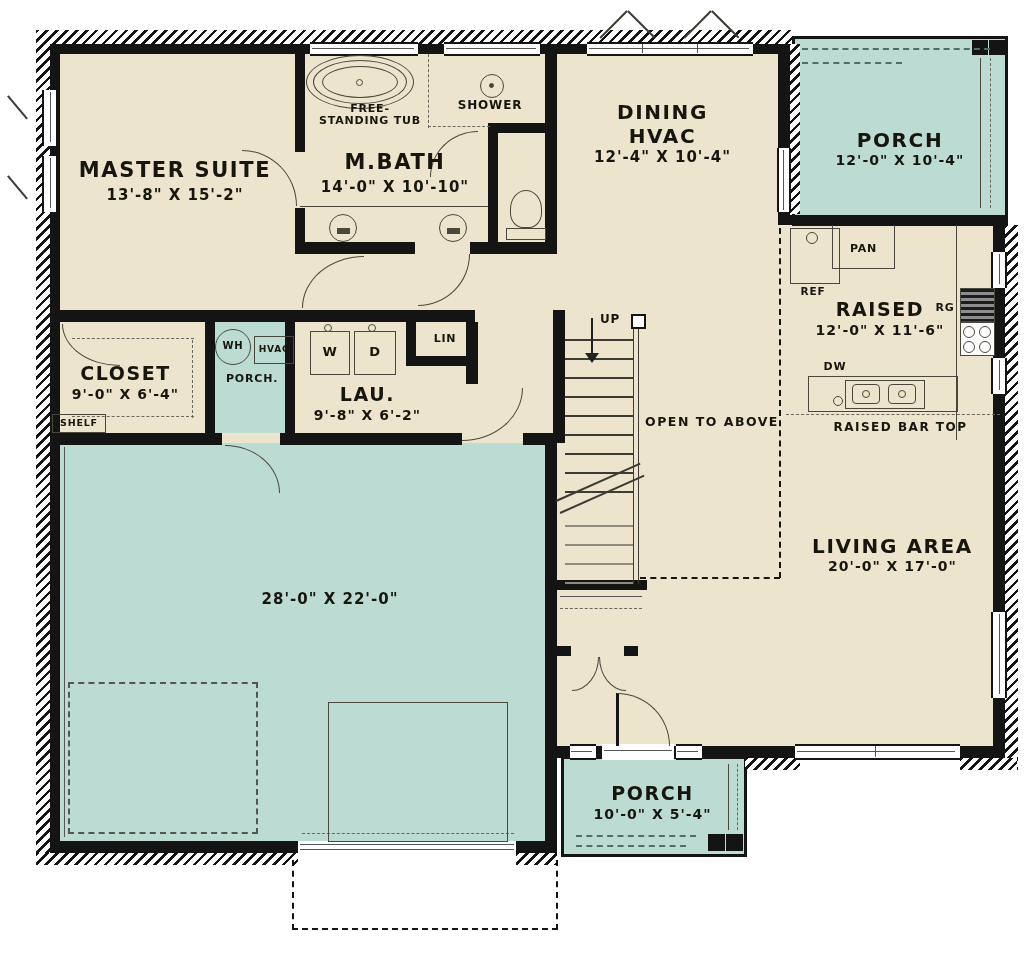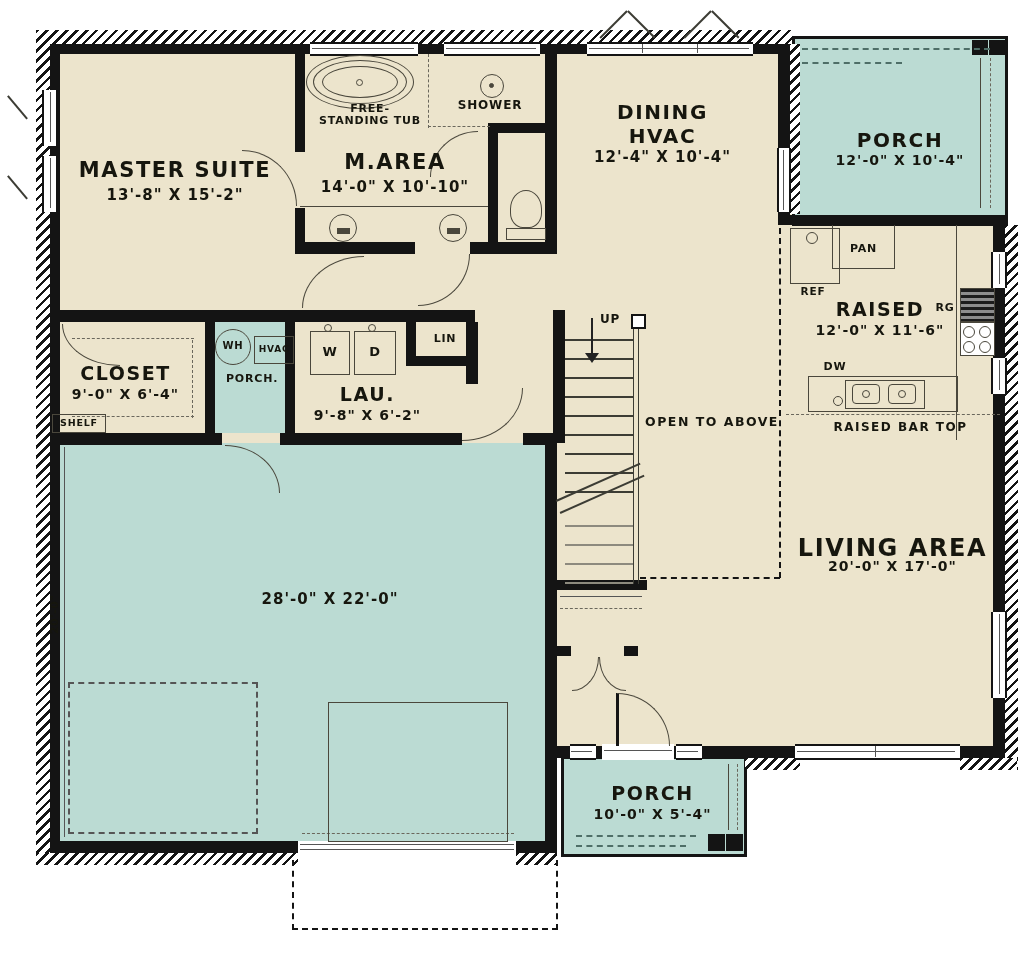--- a/index.html
+++ b/index.html
@@ -236,42 +236,42 @@
   <div class="rot" style="left:600px;top:37px;width:38px;transform:rotate(-45deg);"></div>
   <div class="rot" style="left:628px;top:10px;width:38px;transform:rotate(45deg);"></div>
   <div class="rot" style="left:684px;top:37px;width:38px;transform:rotate(-45deg);"></div>
   <div class="rot" style="left:712px;top:10px;width:38px;transform:rotate(45deg);"></div>
   <div class="rot" style="left:8px;top:95px;width:30px;transform:rotate(50deg);"></div>
   <div class="rot" style="left:8px;top:175px;width:30px;transform:rotate(50deg);"></div>
 
   <div class="room-name" style="left:60px;top:158px;width:230px;font-size:21px;">MASTER SUITE</div>
   <div class="room-dims" style="left:60px;top:186px;width:230px;font-size:15px;">13'-8" X 15'-2"</div>
 
-  <div class="room-name" style="left:300px;top:150px;width:190px;font-size:21px;">M.AREA</div>
+  <div class="room-name" style="left:300px;top:150px;width:190px;font-size:21px;">M.BATH</div>
   <div class="room-dims" style="left:300px;top:178px;width:190px;font-size:15px;">14'-0" X 10'-10"</div>
 
   <div class="room-name" style="left:580px;top:100px;width:165px;font-size:20px;">DINING</div>
   <div class="room-name" style="left:580px;top:124px;width:165px;font-size:20px;">HVAC</div>
   <div class="room-dims" style="left:580px;top:148px;width:165px;font-size:15px;">12'-4" X 10'-4"</div>
 
   <div class="room-name" style="left:800px;top:128px;width:200px;font-size:20px;">PORCH</div>
   <div class="room-dims" style="left:800px;top:152px;width:200px;font-size:14px;">12'-0" X 10'-4"</div>
 
   <div class="room-name" style="left:800px;top:298px;width:160px;font-size:19px;">RAISED</div>
   <div class="room-dims" style="left:800px;top:322px;width:160px;font-size:14px;">12'-0" X 11'-6"</div>
 
   <div class="room-name" style="left:48px;top:362px;width:155px;font-size:19px;">CLOSET</div>
   <div class="room-dims" style="left:48px;top:386px;width:155px;font-size:14px;">9'-0" X 6'-4"</div>
 
   <div class="room-name" style="left:285px;top:383px;width:165px;font-size:19px;">LAU.</div>
   <div class="room-dims" style="left:285px;top:407px;width:165px;font-size:14px;">9'-8" X 6'-2"</div>
 
   <div class="room-dims" style="left:230px;top:590px;width:200px;font-size:15px;">28'-0" X 22'-0"</div>
 
-  <div class="room-name" style="left:795px;top:534px;width:195px;font-size:24px;">LIVING AREA</div>
+  <div class="room-name" style="left:795px;top:534px;width:195px;font-size:20px;">LIVING AREA</div>
   <div class="room-dims" style="left:795px;top:558px;width:195px;font-size:14px;">20'-0" X 17'-0"</div>
 
   <div class="room-name" style="left:575px;top:782px;width:155px;font-size:19px;">PORCH</div>
   <div class="room-dims" style="left:575px;top:806px;width:155px;font-size:14px;">10'-0" X 5'-4"</div>
 
   <div class="sm" style="left:330px;top:102px;width:80px;font-size:11px;">FREE-</div>
   <div class="sm" style="left:305px;top:114px;width:130px;font-size:11px;">STANDING TUB</div>
   <div class="sm" style="left:452px;top:98px;width:76px;font-size:12px;">SHOWER</div>
   <div class="sm" style="left:52px;top:417px;width:54px;font-size:9.5px;">SHELF</div>
   <div class="sm" style="left:226px;top:372px;width:50px;font-size:11px;">PORCH.</div>

